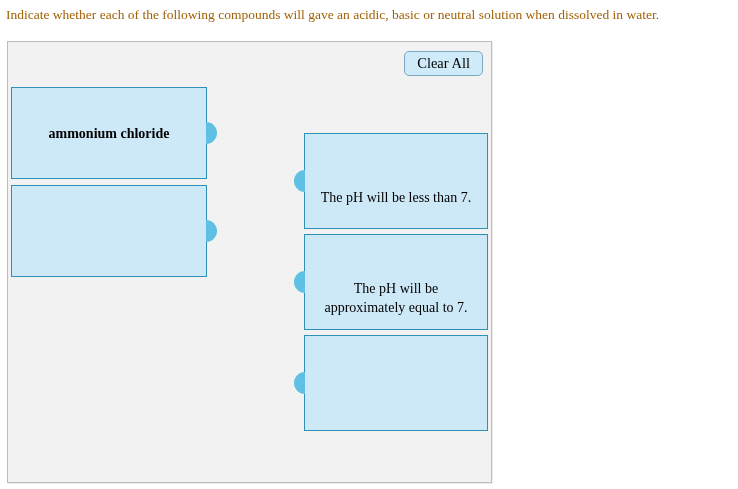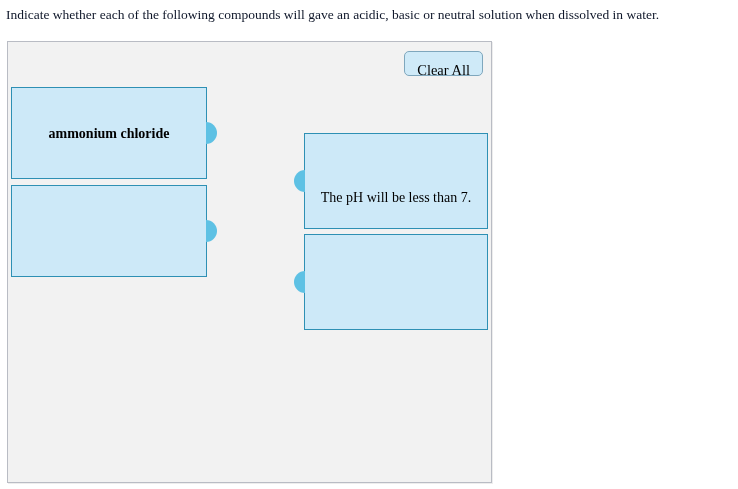--- a/index.html
+++ b/index.html
@@ -17,21 +17,21 @@
   }
 
   
   #question-prompt {
     position: absolute;
     left: 6px;
     top: 6px;
     width: 726px;
     font-size: 13.5px;
     line-height: 18px;
-    color: #0f172a;
+    color: #a16207;
     white-space: nowrap;
   }
 
   
   #activity-panel {
     position: absolute;
     left: 7px;
     top: 41px;
     width: 485px;
     height: 442px;
@@ -40,21 +40,21 @@
     box-sizing: border-box;
     box-shadow: 1px 1px 0 rgba(0,0,0,0.07);
   }
 
   
   #clear-all-button {
     position: absolute;
     right: 8px;
     top: 9px;
     height: 25px;
-    padding: 7px 12px;
+    padding: 0 12px;
     background: #cfeaf8;
     border: 1px solid #7fa7bd;
     border-radius: 5px;
     font-family: "Liberation Serif", "DejaVu Serif", serif;
     font-size: 14.5px;
     color: #000;
     line-height: 23px;
     cursor: pointer;
     box-sizing: border-box;
     white-space: nowrap;
@@ -157,20 +157,24 @@
 
   </div>
 
   <div id="answer-column">
 
     <div class="tile answer-tile">
       <span class="knob knob-left"></span>
       <span class="tile-text">The pH will be less than 7.</span>
     </div>
 
+    <div class="tile answer-tile">
+      <span class="knob knob-left"></span>
+      <span class="tile-text">The pH will be approximately equal to 7.</span>
+    </div>
 
     <div class="tile answer-tile">
       <span class="knob knob-left"></span>
     </div>
 
   </div>
 
 </div>
 
 </body></html>

